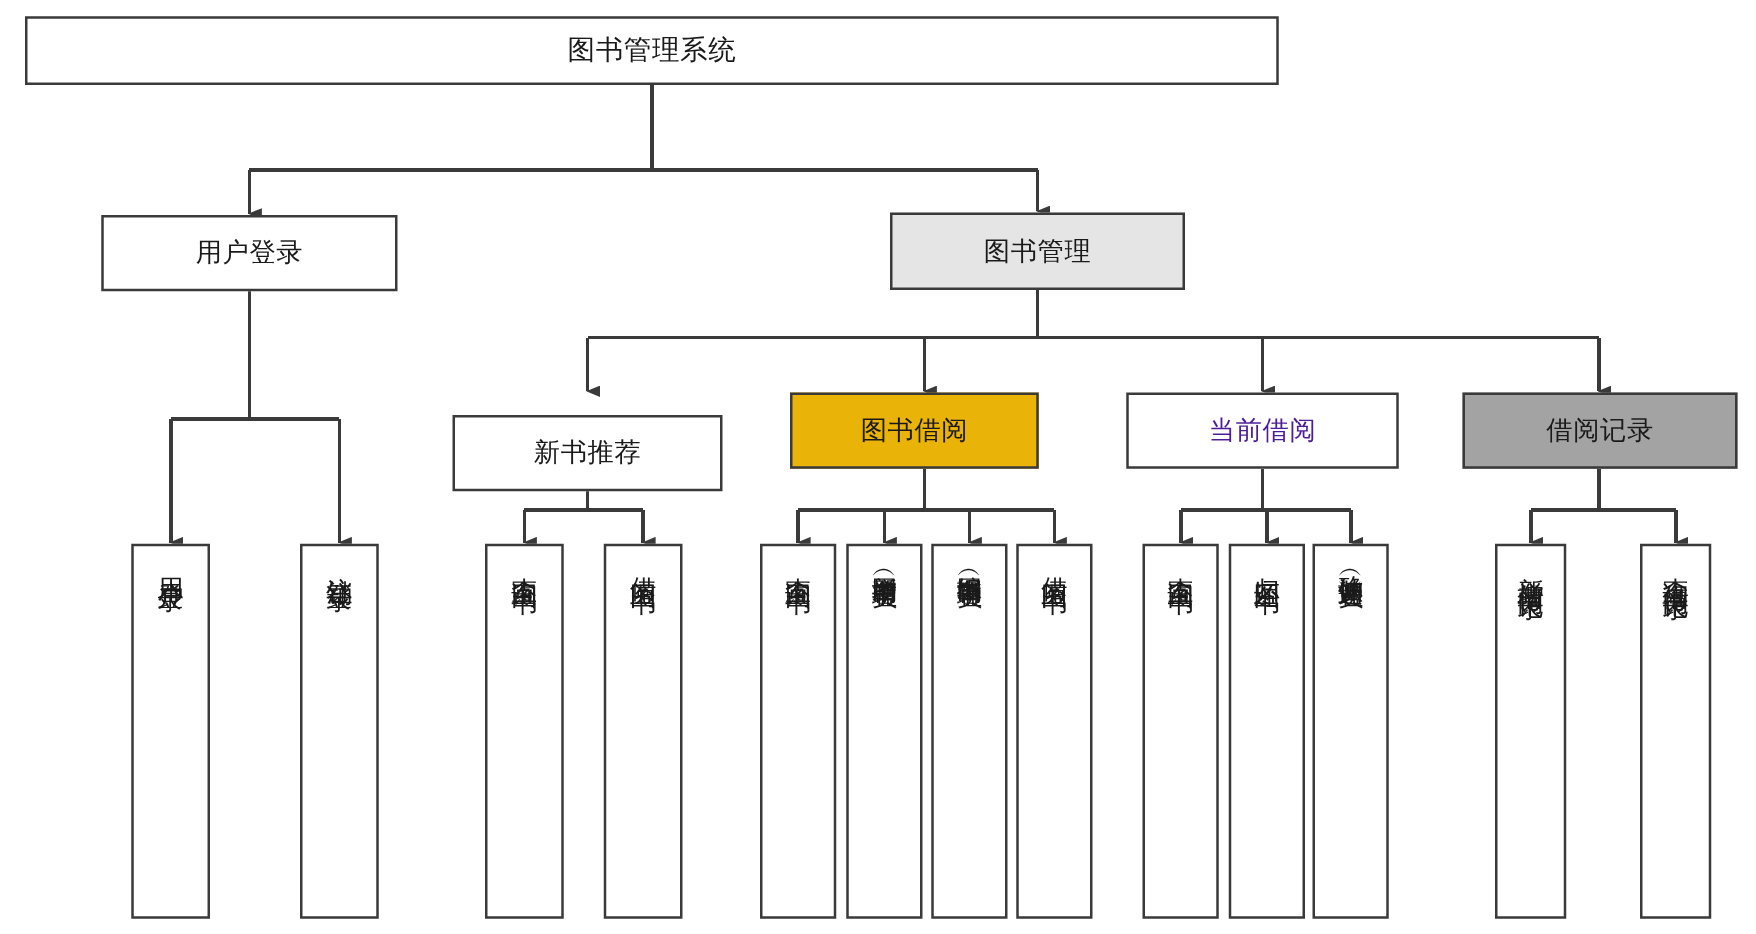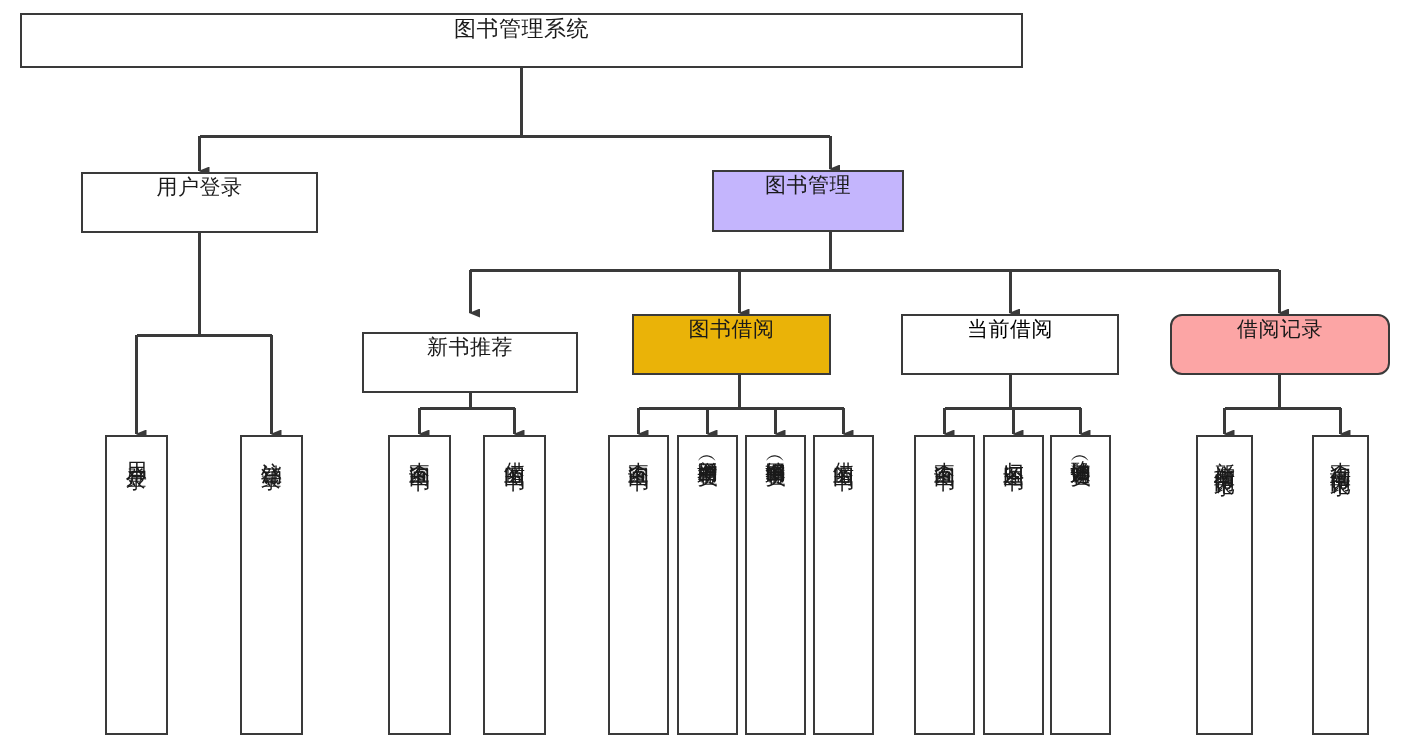--- a/index.html
+++ b/index.html
@@ -25,21 +25,21 @@
     width: 1405px;
     height: 747px;
     pointer-events: none;
   }
   .node {
     position: absolute;
     box-sizing: border-box;
     background: #ffffff;
     border: 2px solid #3a3a3a;
     display: flex;
-    align-items: flex-start;
+    align-items: center;
     justify-content: center;
     color: #1a1a1a;
   }
   .node-label {
     display: block;
     text-align: center;
     line-height: 1.24;
     letter-spacing: 0.5px;
   }
   
@@ -121,33 +121,33 @@
       </g>
   </svg>
 
   <div id="node-group">
       <div class="node horizontal level0" style="left: 20px; top: 13px; width: 1003px; height: 55px; border-color: rgb(58, 58, 58); background: rgb(255, 255, 255); color: rgb(26, 26, 26);">
         <span class="node-label">图书管理系统</span>
       </div>
       <div class="node horizontal level1" style="left: 81px; top: 172px; width: 237px; height: 61px; border-color: rgb(58, 58, 58); background: rgb(255, 255, 255); color: rgb(26, 26, 26);">
         <span class="node-label">用户登录</span>
       </div>
-      <div class="node horizontal level1" style="left: 712px; top: 170px; width: 192px; height: 62px; border-color: rgb(58, 58, 58); background: #c4b5fd; color: rgb(26, 26, 26);">
+      <div class="node horizontal level1" style="left: 712px; top: 170px; width: 236px; height: 62px; border-color: rgb(58, 58, 58); background: #e5e5e5; color: rgb(26, 26, 26);">
         <span class="node-label">图书管理</span>
       </div>
       <div class="node horizontal level2" style="left: 362px; top: 332px; width: 216px; height: 61px; border-color: rgb(58, 58, 58); background: rgb(255, 255, 255); color: rgb(26, 26, 26);">
         <span class="node-label">新书推荐</span>
       </div>
       <div class="node horizontal level2" style="left: 632px; top: 314px; width: 199px; height: 61px; border-color: rgb(58, 58, 58); background: #eab308; color: rgb(26, 26, 26);">
         <span class="node-label">图书借阅</span>
       </div>
-      <div class="node horizontal level2" style="left: 901px; top: 314px; width: 218px; height: 61px; border-color: rgb(58, 58, 58); background: rgb(255, 255, 255); color: #000000;">
+      <div class="node horizontal level2" style="left: 901px; top: 314px; width: 218px; height: 61px; border-color: rgb(58, 58, 58); background: rgb(255, 255, 255); color: #4c1d95;">
         <span class="node-label">当前借阅</span>
       </div>
-      <div class="node horizontal level2" style="left: 1170px; top: 314px; width: 220px; height: 61px; border-color: rgb(58, 58, 58); background: #fca5a5; color: rgb(26, 26, 26); border-radius: 12px;">
+      <div class="node horizontal level2" style="left: 1170px; top: 314px; width: 220px; height: 61px; border-color: rgb(58, 58, 58); background: #a3a3a3; color: rgb(26, 26, 26);">
         <span class="node-label">借阅记录</span>
       </div>
       <div class="node vertical level3" style="left: 105px; top: 435px; width: 63px; height: 300px; border-color: rgb(58, 58, 58); background: rgb(255, 255, 255); color: rgb(26, 26, 26);">
         <span class="node-label">用户登录</span>
       </div>
       <div class="node vertical level3" style="left: 240px; top: 435px; width: 63px; height: 300px; border-color: rgb(58, 58, 58); background: rgb(255, 255, 255); color: rgb(26, 26, 26);">
         <span class="node-label">注销登录</span>
       </div>
       <div class="node vertical level3" style="left: 388px; top: 435px; width: 63px; height: 300px; border-color: rgb(58, 58, 58); background: rgb(255, 255, 255); color: rgb(26, 26, 26);">
         <span class="node-label">查询图书</span>

